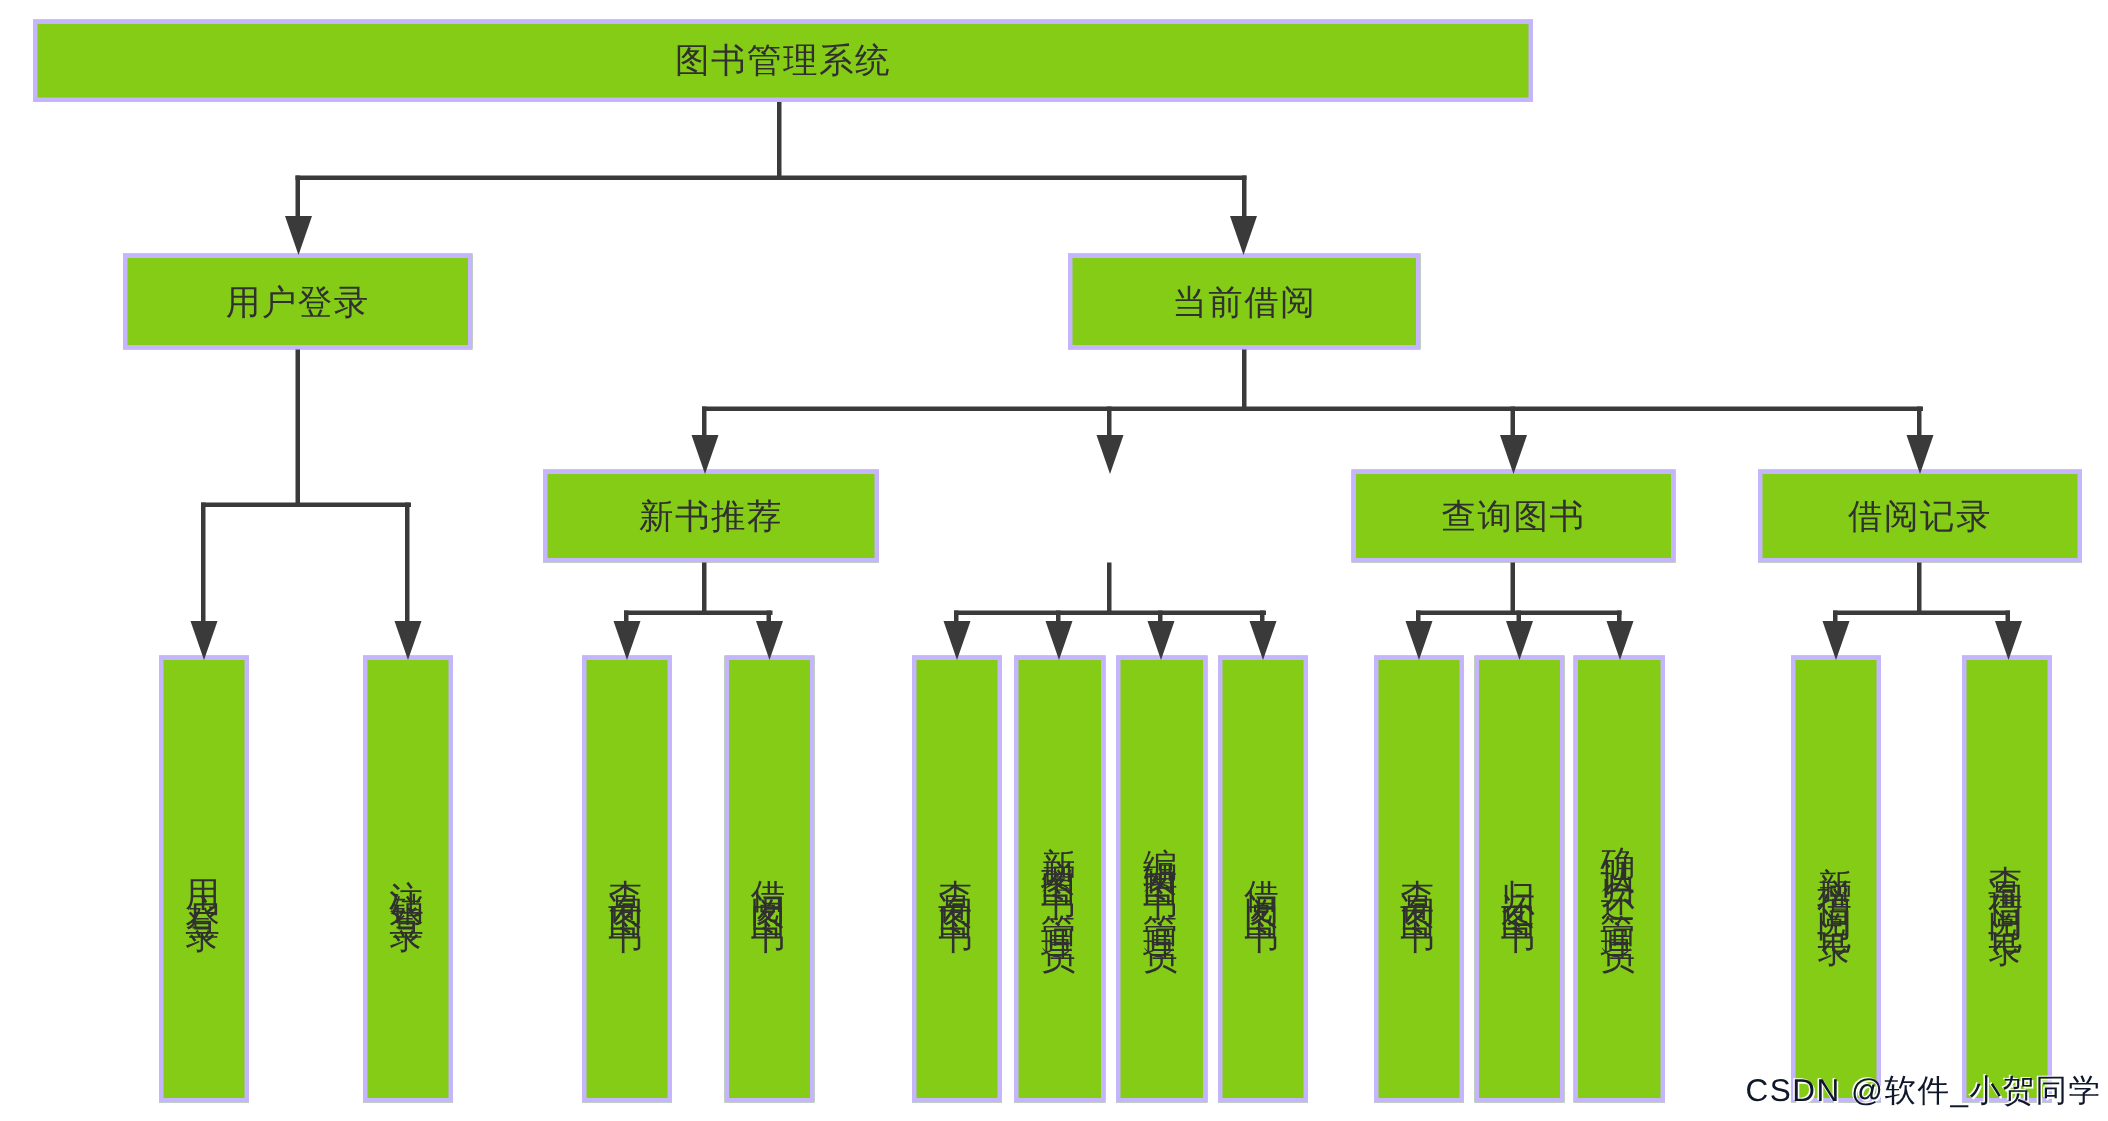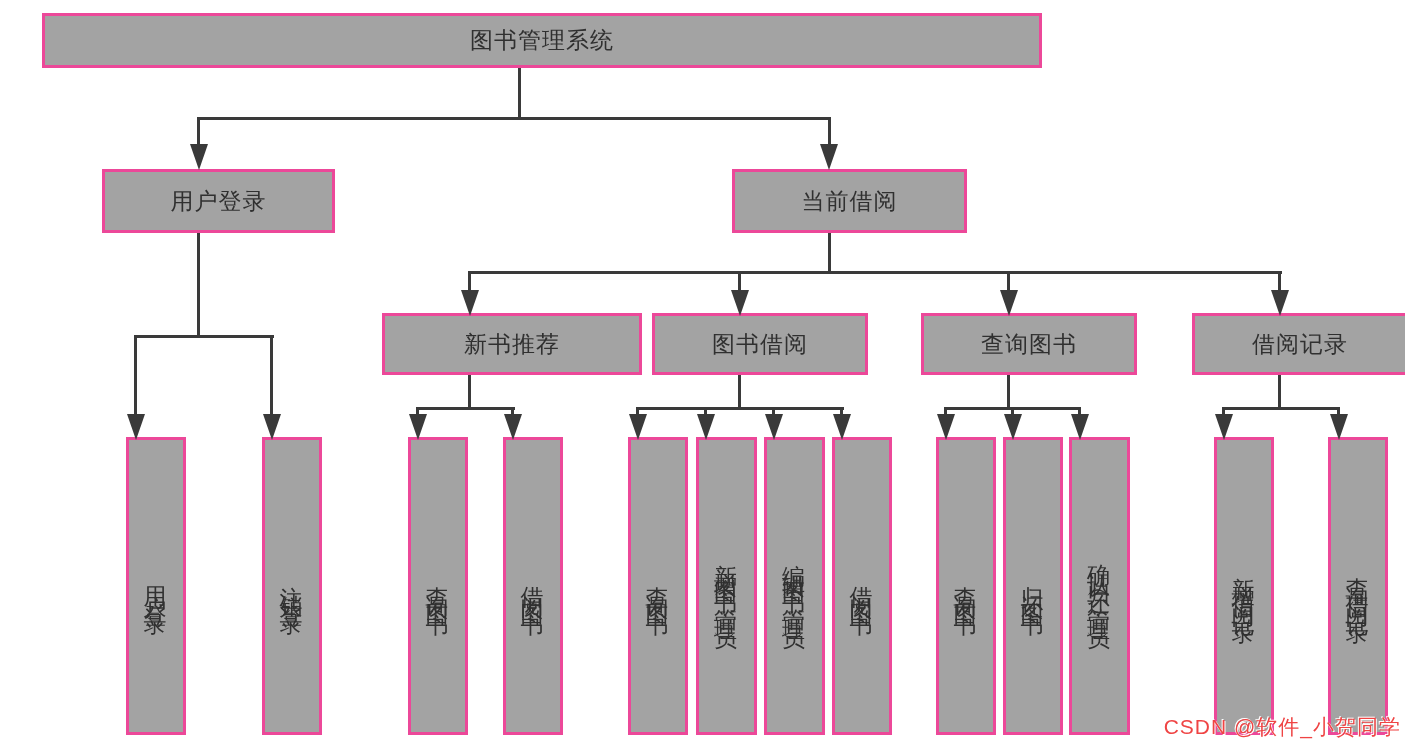--- a/index.html
+++ b/index.html
@@ -11,27 +11,26 @@
   .canvas {
     position: relative;
     width: 1405px;
     height: 747px;
     background: #ffffff;
     overflow: hidden;
   }
   .box {
     position: absolute;
     box-sizing: border-box;
-    background: #a3a3a3;
-    border: 3px solid #ec4899;
+    background: #84cc16;
+    border: 3px solid #c4b5fd;
     display: flex;
     align-items: center;
     justify-content: center;
     color: #303030;
-    margin-left: 20px;
   }
   .hlabel {
     font-size: 23px;
     letter-spacing: 1px;
     white-space: nowrap;
     color: #303030;
   }
   .vlabel {
     writing-mode: vertical-rl;
     font-size: 23px;
@@ -49,21 +48,21 @@
     height: 0;
     border-left: 9px solid transparent;
     border-right: 9px solid transparent;
     border-top: 26px solid #3a3a3a;
   }
   .watermark {
     position: absolute;
     right: 4px;
     bottom: 6px;
     font-size: 21px;
-    color: #ef4444;
+    color: #0f172a;
     letter-spacing: 1px;
     text-shadow: 1px 1px 0 #ffffff, -1px -1px 0 #ffffff;
     z-index: 5;
     white-space: nowrap;
   }
 </style>
 </head>
 <body>
 
 <div class="canvas">
@@ -72,25 +71,22 @@
     <span class="hlabel">图书管理系统</span>
   </div>
 
   <div class="box" style="left:82px;top:169px;width:233px;height:64px;">
     <span class="hlabel">用户登录</span>
   </div>
   <div class="box" style="left:712px;top:169px;width:235px;height:64px;">
     <span class="hlabel">当前借阅</span>
   </div>
 
-  <div class="box" style="left:362px;top:313px;width:260px;height:62px;font-family:Liberation Mono, monospace;">
+  <div class="box" style="left:362px;top:313px;width:224px;height:62px;font-family:Liberation Mono, monospace;">
     <span class="hlabel">新书推荐</span>
-  </div>
-  <div class="box" style="left:632px;top:313px;width:216px;height:62px;">
-    <span class="hlabel">图书借阅</span>
   </div>
   <div class="box" style="left:901px;top:313px;width:216px;height:62px;">
     <span class="hlabel">查询图书</span>
   </div>
   <div class="box" style="left:1172px;top:313px;width:216px;height:62px;">
     <span class="hlabel">借阅记录</span>
   </div>
 
   <div class="box" style="left:106px;top:437px;width:60px;height:298px;">
     <span class="vlabel">用户登录</span>

